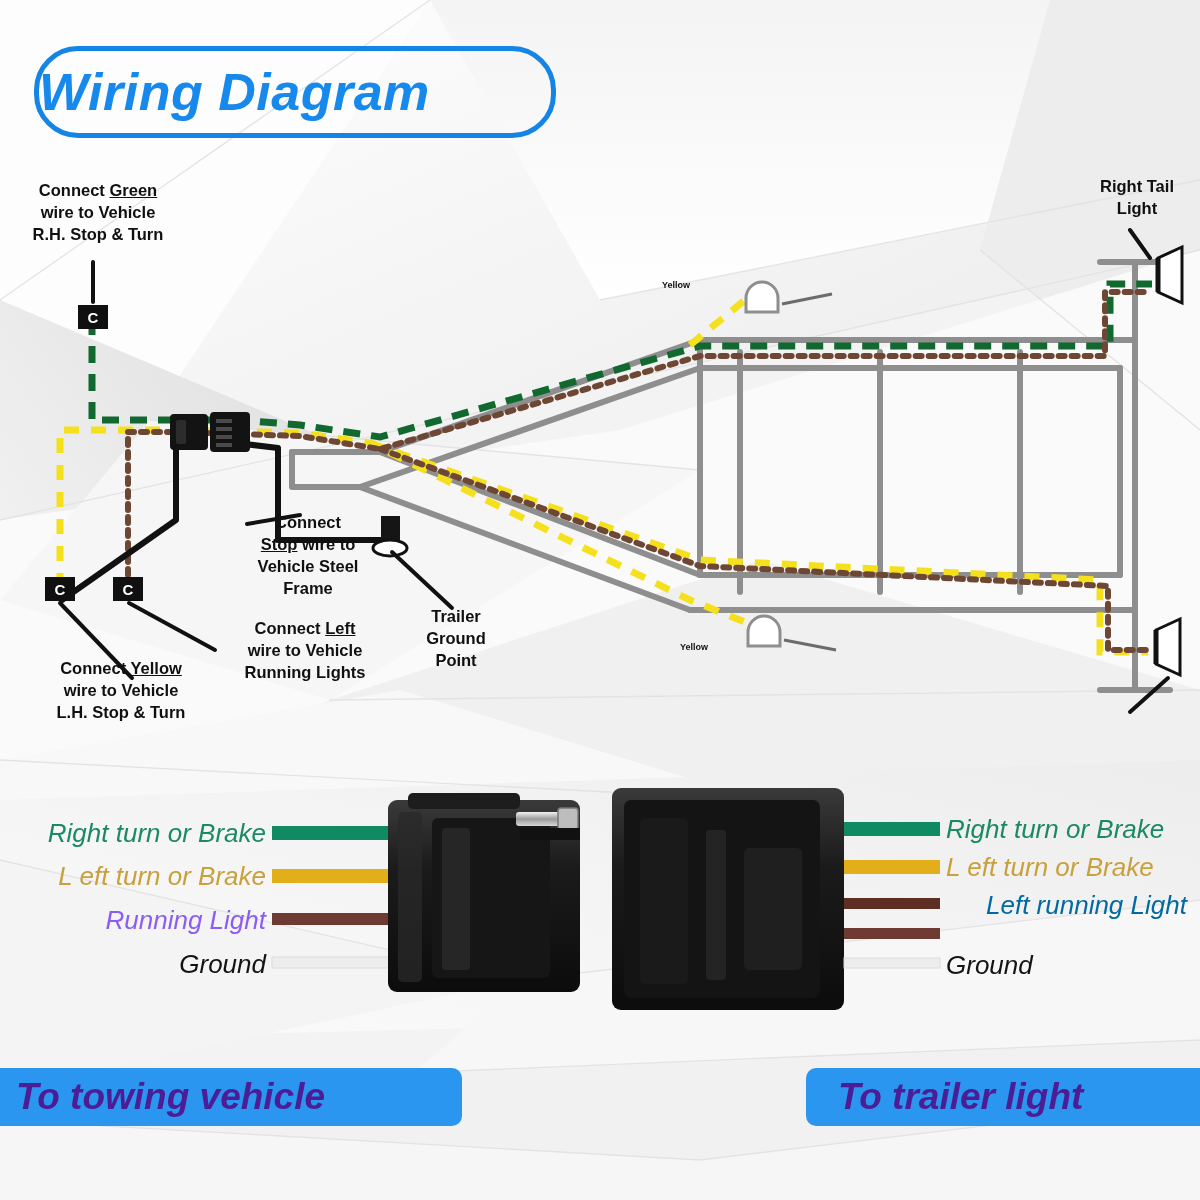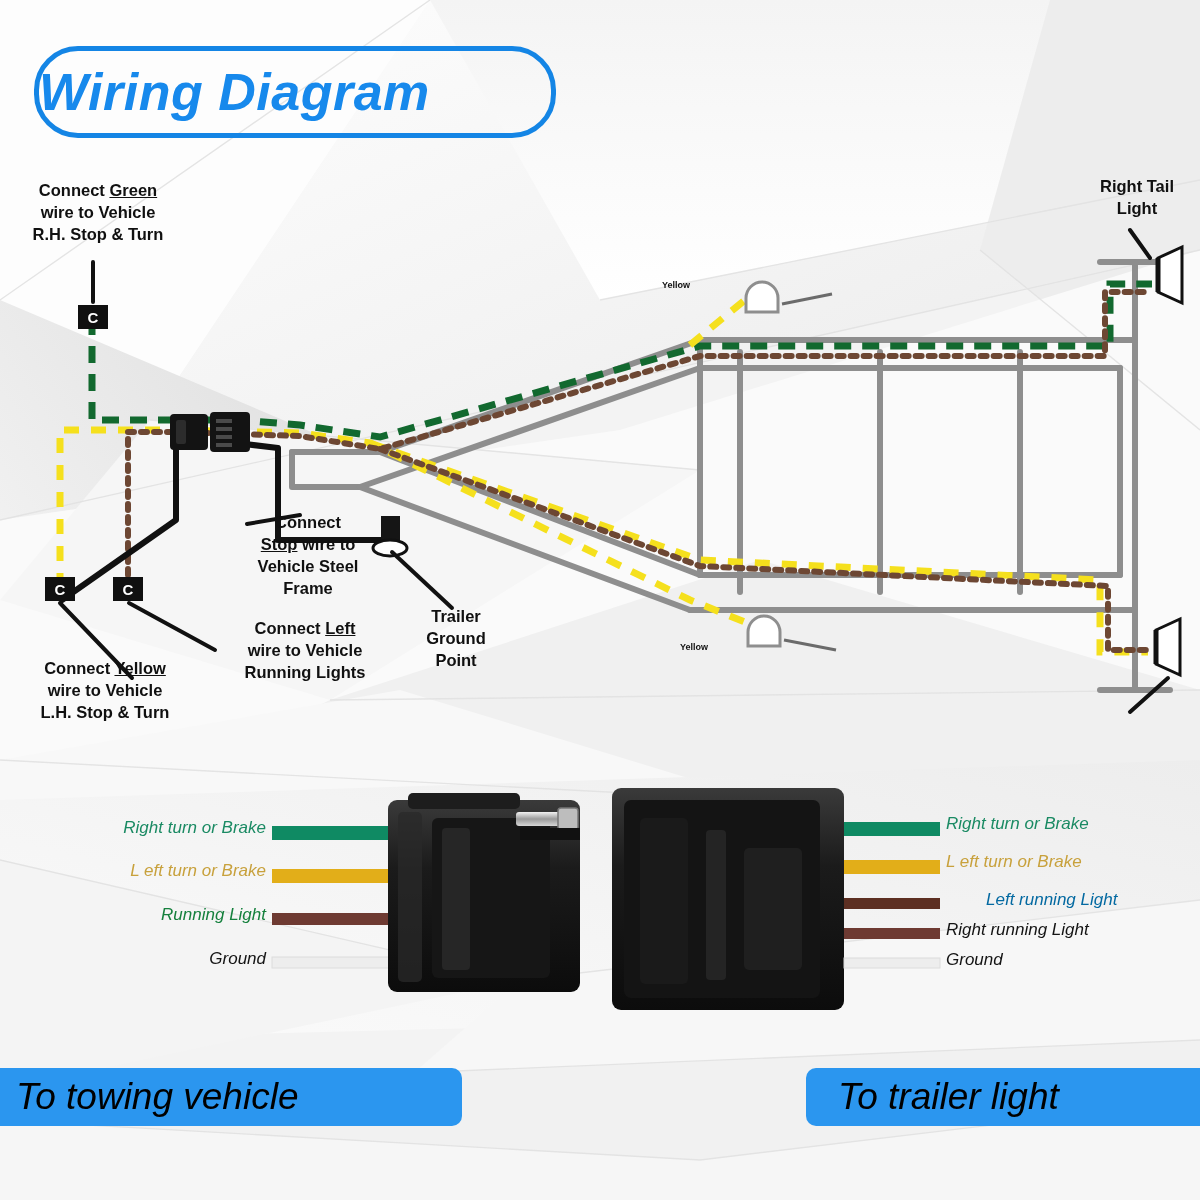--- a/index.html
+++ b/index.html
@@ -36,33 +36,33 @@
   .callout u{text-decoration:underline;}
   .c-center{text-align:center;}
 
   .tiny-label{
     position:absolute;font-family:"Liberation Sans", sans-serif;
     font-weight:bold;font-size:9px;color:#111;
   }
 
   
   .wirelabel{
-    position:absolute;font-style:italic;font-size:17px;white-space:nowrap;
+    position:absolute;font-style:italic;font-size:26px;white-space:nowrap;
     font-family:"Liberation Sans", sans-serif;
   }
   .wl-right{text-align:right;}
   .wl-left{text-align:left;}
 
   
   .banner{
     position:absolute;height:58px;background:#2b96ef;border-radius:10px;
     display:flex;align-items:center;box-sizing:border-box;
   }
   .banner span{
-    color:#000000;font-style:italic;font-weight:normal;font-size:37px;
+    color:#4c1d95;font-style:italic;font-weight:bold;font-size:37px;
     white-space:nowrap;font-family:"Liberation Sans", sans-serif;
   }
   #banner-left{left:-18px;top:1068px;width:480px;padding-left:34px;}
   #banner-right{left:806px;top:1068px;width:430px;padding-left:32px;}
 </style>
 </head>
 <body>
 
 <div id="stage">
 
@@ -276,43 +276,42 @@
       <rect x="844" y="958" width="96" height="10" fill="#ededed" stroke="#dcdcdc" stroke-width="1"></rect>
     </g>
   </svg>
 
   <div class="title-pill">
     <span>Wiring Diagram</span>
   </div>
 
   <div class="callout c-center" style="left:18px;top:180px;width:160px;">Connect <u>Green</u><br>wire to Vehicle<br>R.H. Stop &amp; Turn</div>
 
-  <div class="callout c-center" style="left:10px;top:658px;width:190px;">Connect <u>Yellow</u><br>wire to Vehicle<br>L.H. Stop &amp; Turn</div>
+  <div class="callout c-center" style="left:26px;top:658px;width:190px;">Connect <u>Yellow</u><br>wire to Vehicle<br>L.H. Stop &amp; Turn</div>
 
   <div class="callout c-center" style="left:205px;top:618px;width:200px;">Connect <u>Left</u><br>wire to Vehicle<br>Running Lights</div>
 
   <div class="callout c-center" style="left:228px;top:512px;width:160px;">Connect<br><u>Stop</u> wire to<br>Vehicle Steel<br>Frame</div>
 
   <div class="callout c-center" style="left:408px;top:606px;width:96px;text-align:center;">Trailer<br>Ground<br>Point</div>
 
   <div class="callout c-center" style="left:1078px;top:176px;width:118px;">Right Tail<br>Light</div>
 
 
   <div class="tiny-label" style="left:662px;top:280px;">Yellow</div>
   <div class="tiny-label" style="left:680px;top:642px;">Yellow</div>
 
   <div class="wirelabel wl-right" style="left:0px;top:818px;width:266px;color:#1a8a63;">Right turn or Brake</div>
   <div class="wirelabel wl-right" style="left:0px;top:861px;width:266px;color:#c8a13c;">L eft turn or Brake</div>
-  <div class="wirelabel wl-right" style="left:0px;top:905px;width:266px;color:#15803d;">Running Light</div>
+  <div class="wirelabel wl-right" style="left:0px;top:905px;width:266px;color:#8b5cf6;">Running Light</div>
   <div class="wirelabel wl-right" style="left:0px;top:949px;width:266px;color:#141414;">Ground</div>
 
   <div class="wirelabel wl-left" style="left:946px;top:814px;color:#1a8a63;">Right turn or Brake</div>
   <div class="wirelabel wl-left" style="left:946px;top:852px;color:#c8a13c;">L eft turn or Brake</div>
   <div class="wirelabel wl-left" style="left:946px;top:890px;color:#0369a1;margin-left:40px;">Left running Light</div>
-  <div class="wirelabel wl-left" style="left:946px;top:920px;color:#141414;">Right running Light</div>
   <div class="wirelabel wl-left" style="left:946px;top:950px;color:#141414;">Ground</div>
 
   <div class="banner" id="banner-left">
     <span>To towing vehicle</span>
   </div>
   <div class="banner" id="banner-right">
     <span>To trailer light</span>
   </div>
 
 </div>

